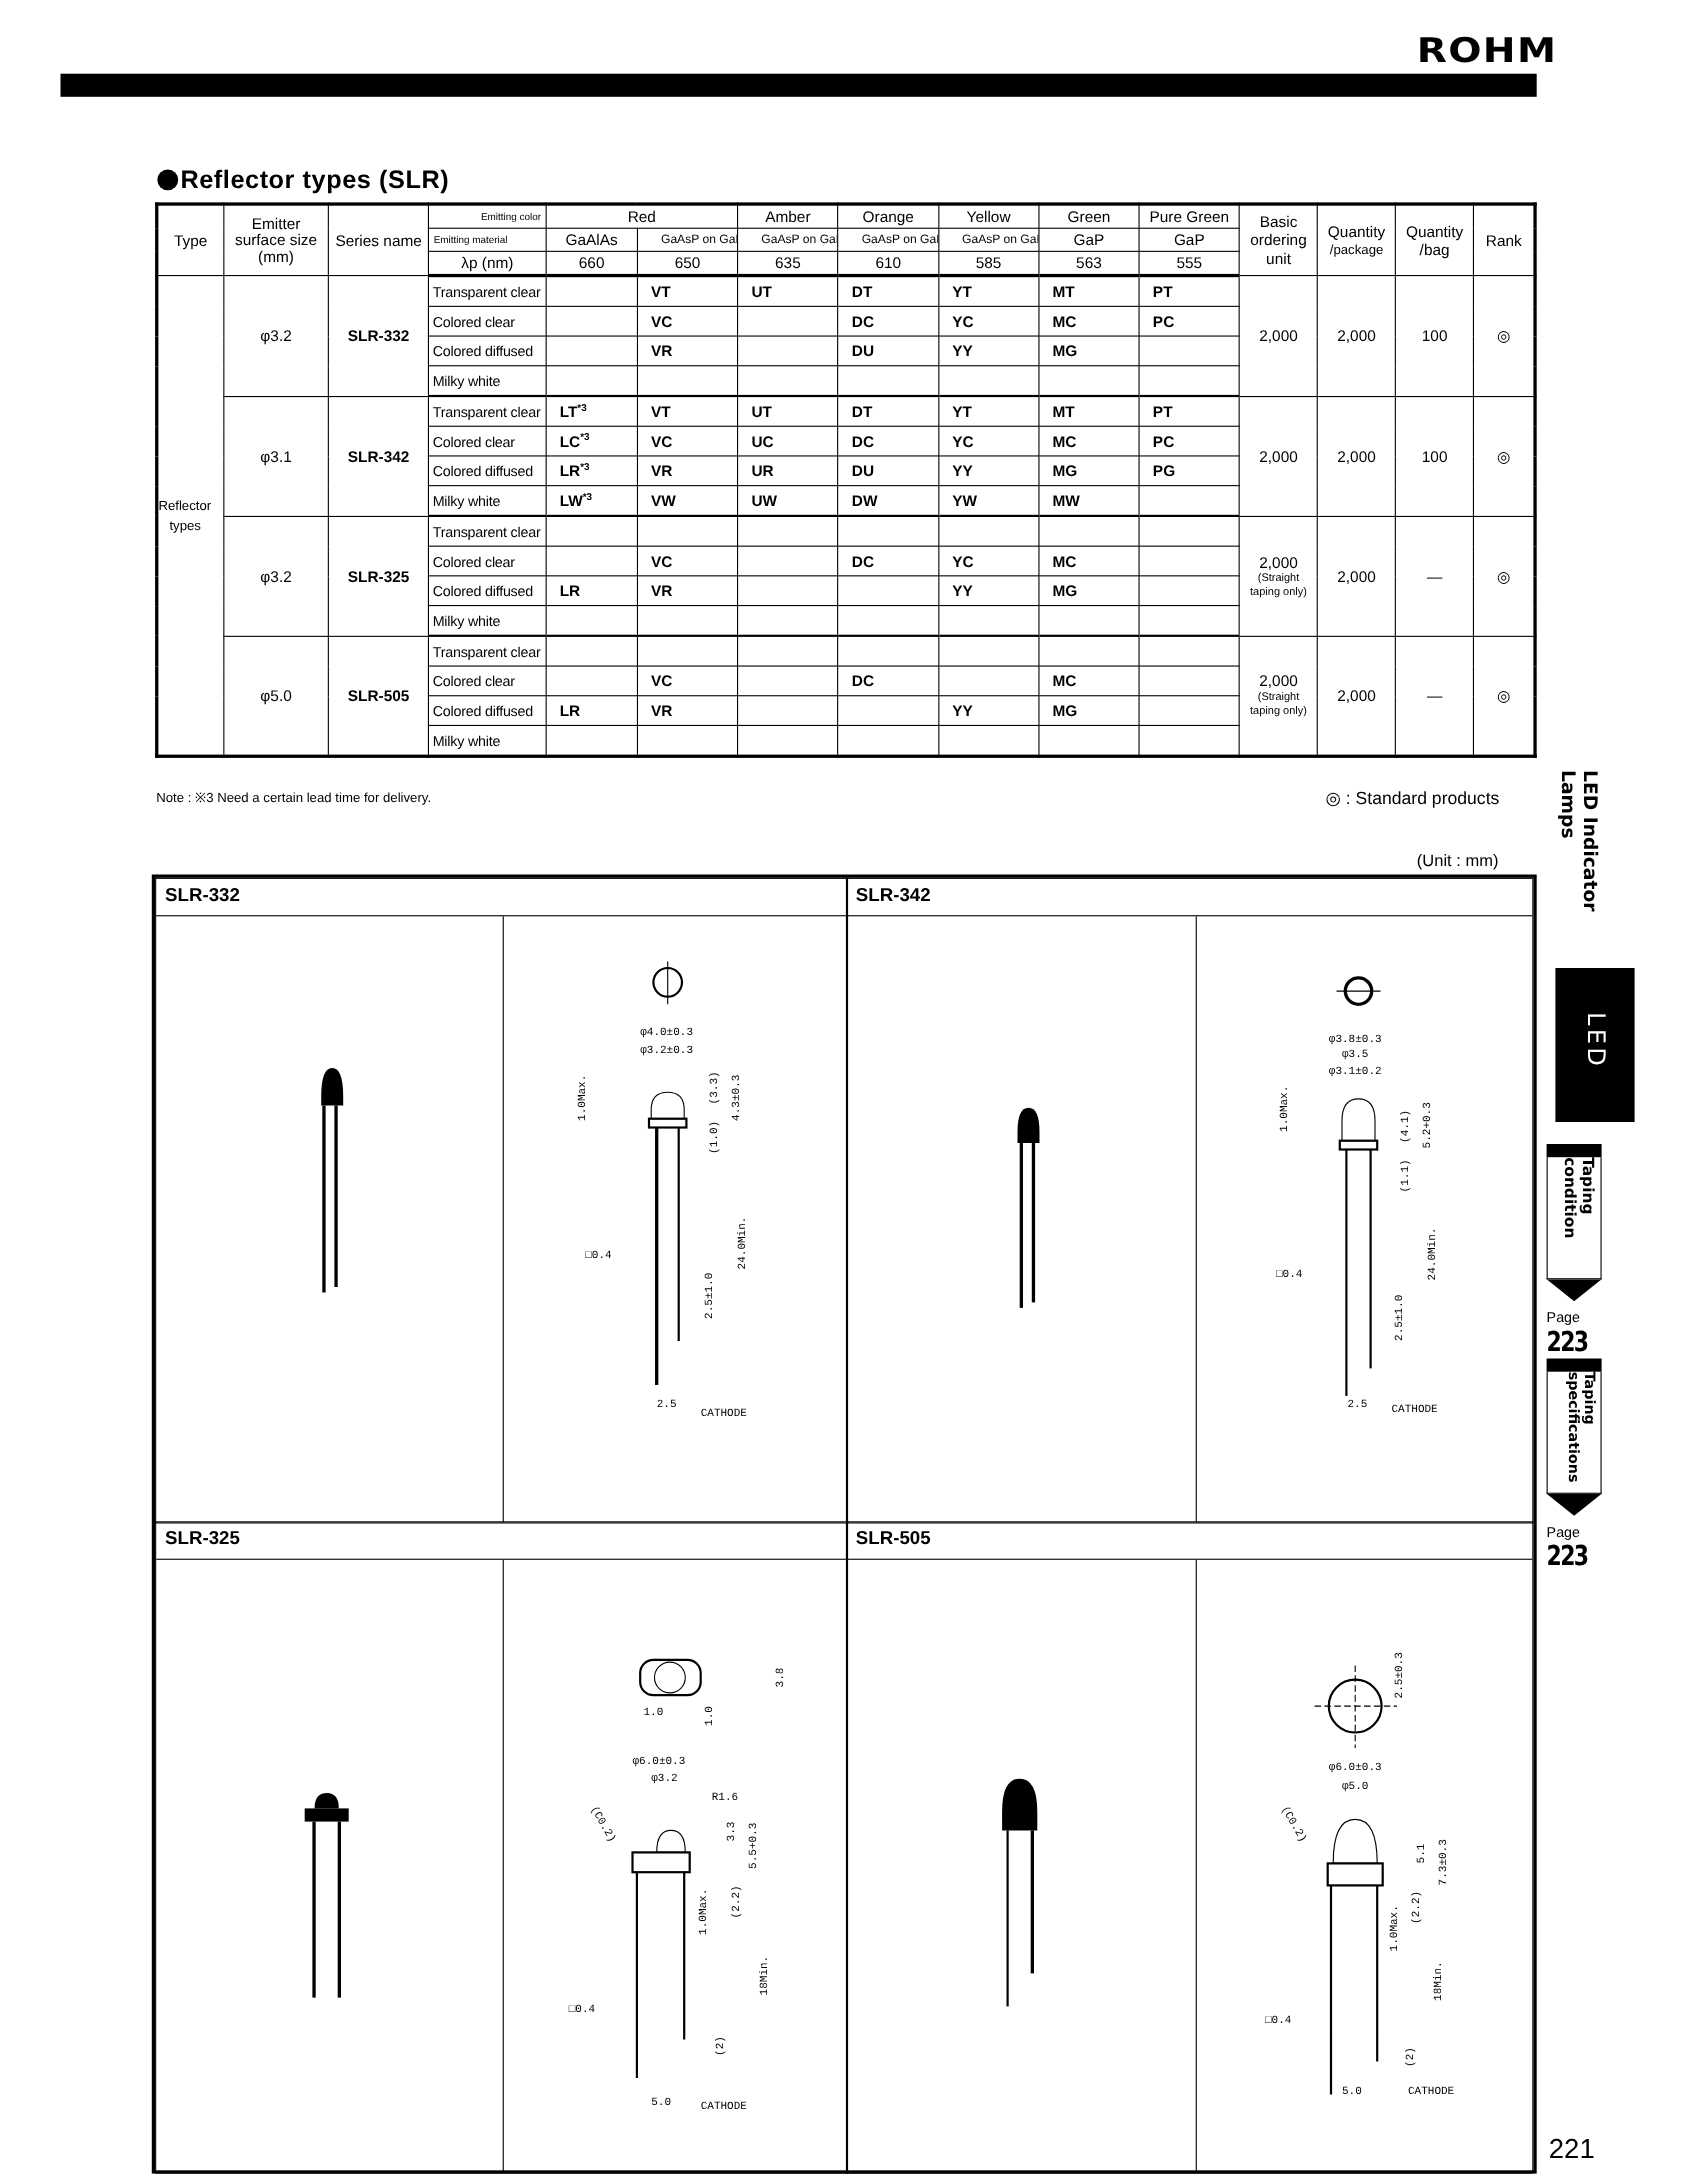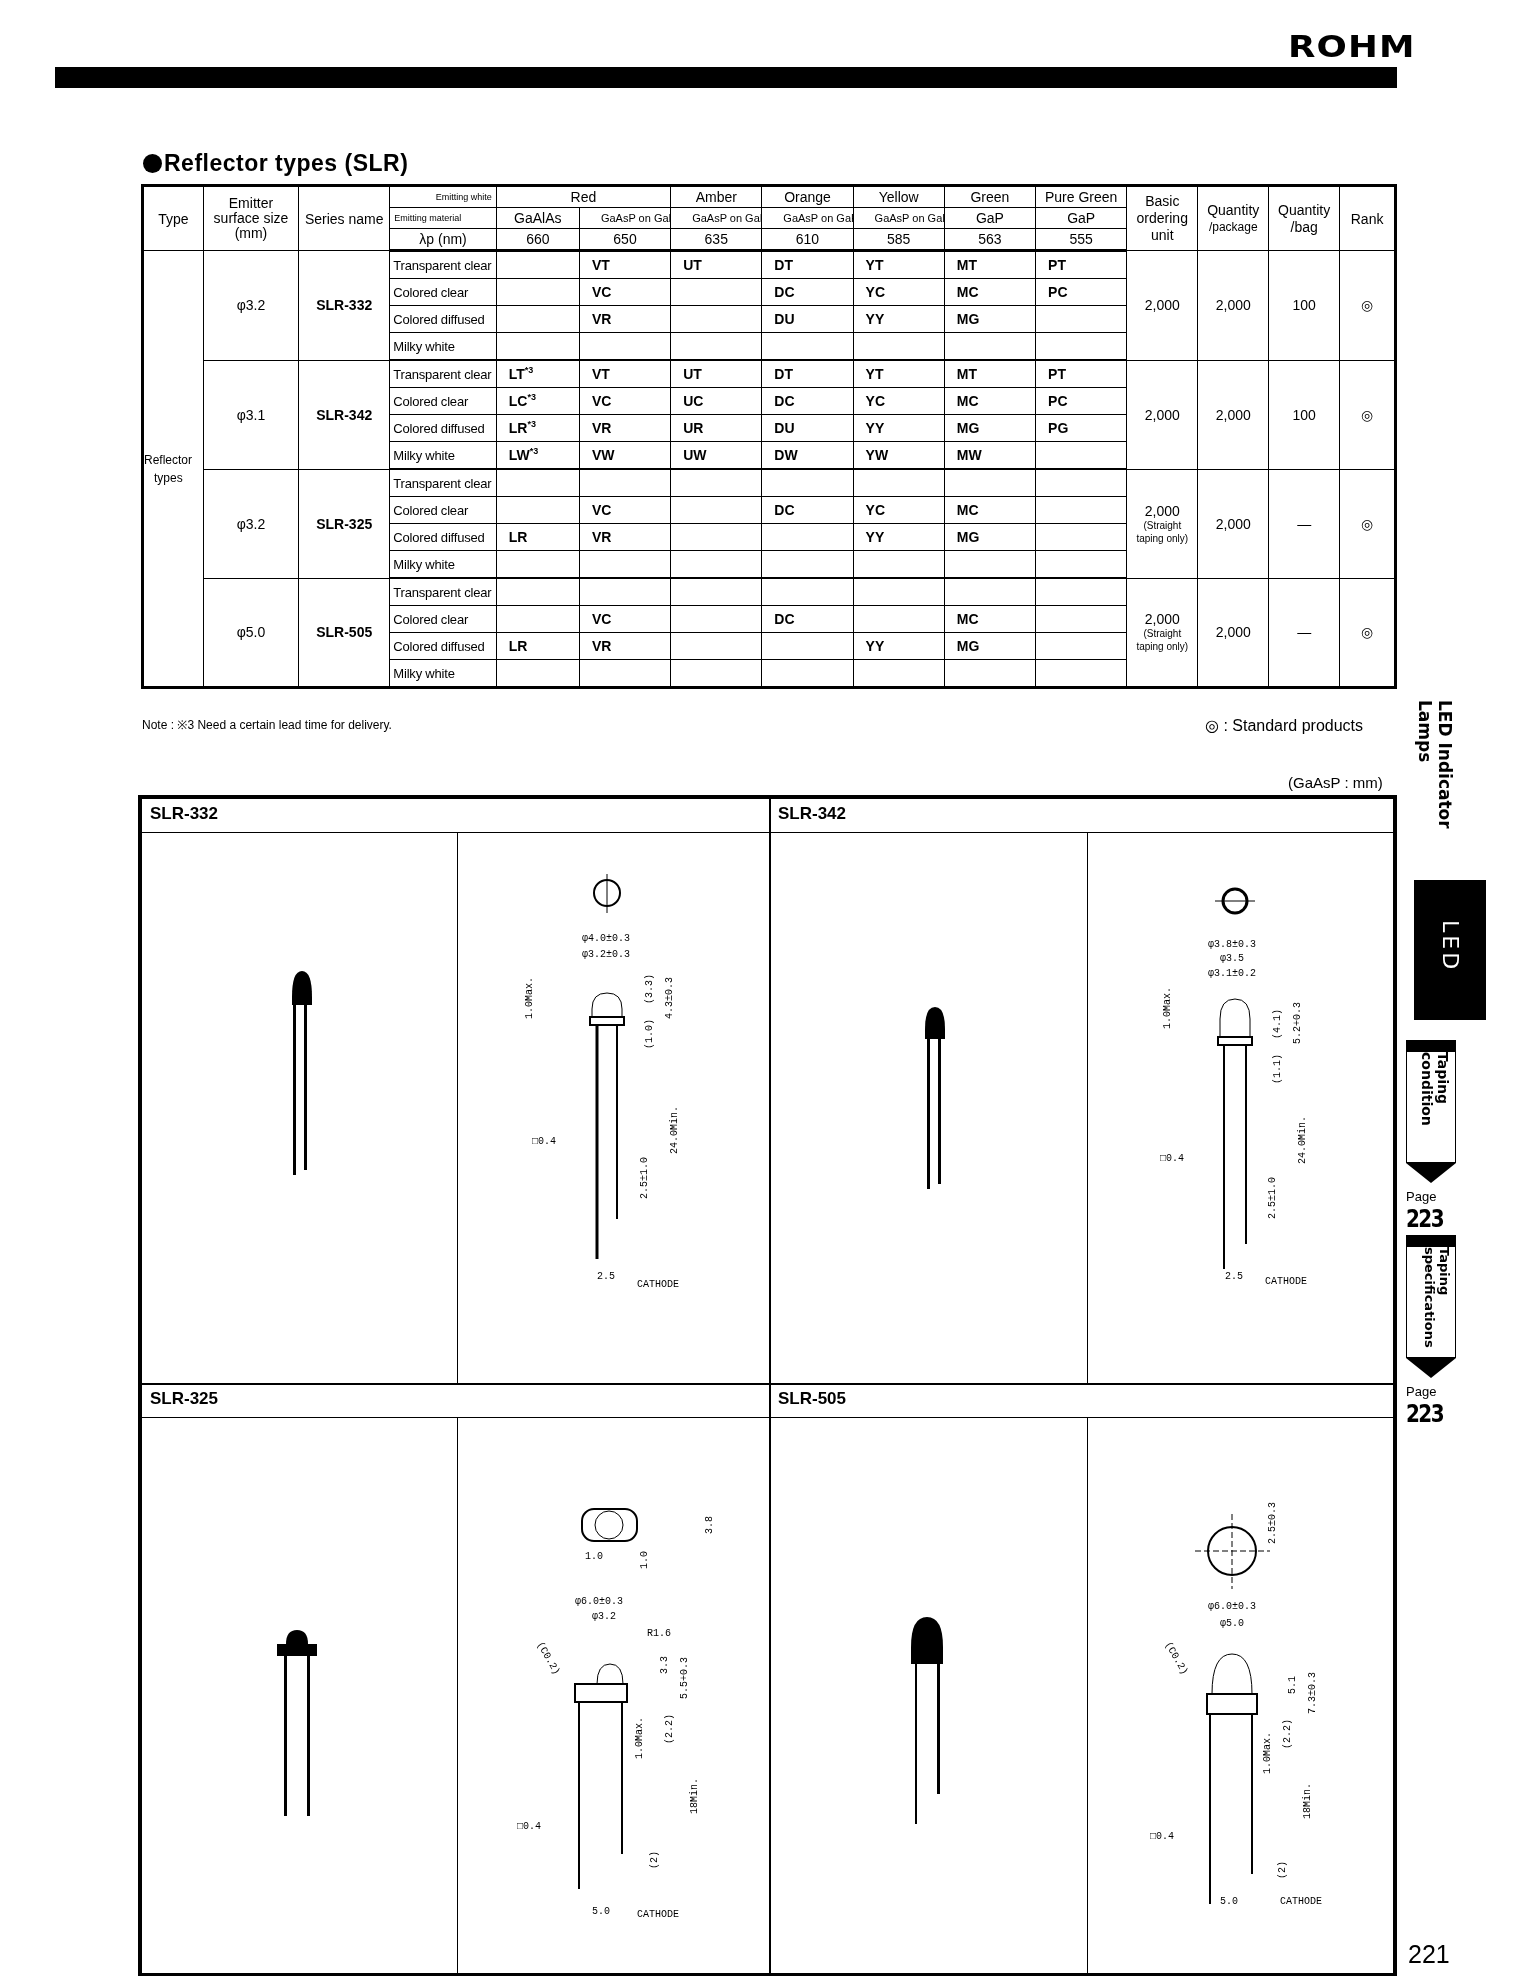--- a/index.html
+++ b/index.html
@@ -63,21 +63,21 @@
   </colgroup>
   <thead id="thead">
       <tr>
         <td rowspan="3">Type</td>
         <td rowspan="3" style="white-space: normal; line-height: 15px;">
           <div>Emitter</div>
           <div>surface size</div>
           <div>(mm)</div>
         </td>
         <td rowspan="3">Series name</td>
-        <td class="tiny" style="text-align: right;">Emitting white</td>
+        <td class="tiny" style="text-align: right;">Emitting color</td>
         <td colspan="2">Red</td>
         <td colspan="1">Amber</td>
         <td colspan="1">Orange</td>
         <td colspan="1">Yellow</td>
         <td colspan="1">Green</td>
         <td colspan="1">Pure Green</td>
         <td rowspan="3" style="white-space: normal; line-height: 17px;">
           <div>Basic</div>
           <div>ordering</div>
           <div>unit</div>
@@ -310,21 +310,21 @@
         <td class="code"></td>
         <td class="code"></td>
         <td class="code"></td>
         <td class="code"></td>
       </tr>
     </tbody>
 </table>
 
 <div id="note" class="abs">Note : ※3 Need a certain lead time for delivery.</div>
 <div id="legend" class="abs">◎ : Standard products</div>
-<div id="unit" class="abs">(GaAsP : mm)</div>
+<div id="unit" class="abs">(Unit : mm)</div>
 
 <div id="frame" class="abs">
   <div class="panel" style="left:0;top:0;width:630px;height:587px;">
     <div class="ph">SLR-332</div>
     <div class="split" style="left:315px;"></div>
     <svg class="drawing" style="left:140px;top:160px;" width="40" height="220">
       <path d="M10,38 Q10,12 20,12 Q30,12 30,38 L30,46 L10,46 Z" fill="#000"></path>
       <rect x="11" y="46" width="3" height="170" fill="#000"></rect>
         <rect x="22" y="46" width="3" height="165" fill="#000"></rect>
     </svg>

